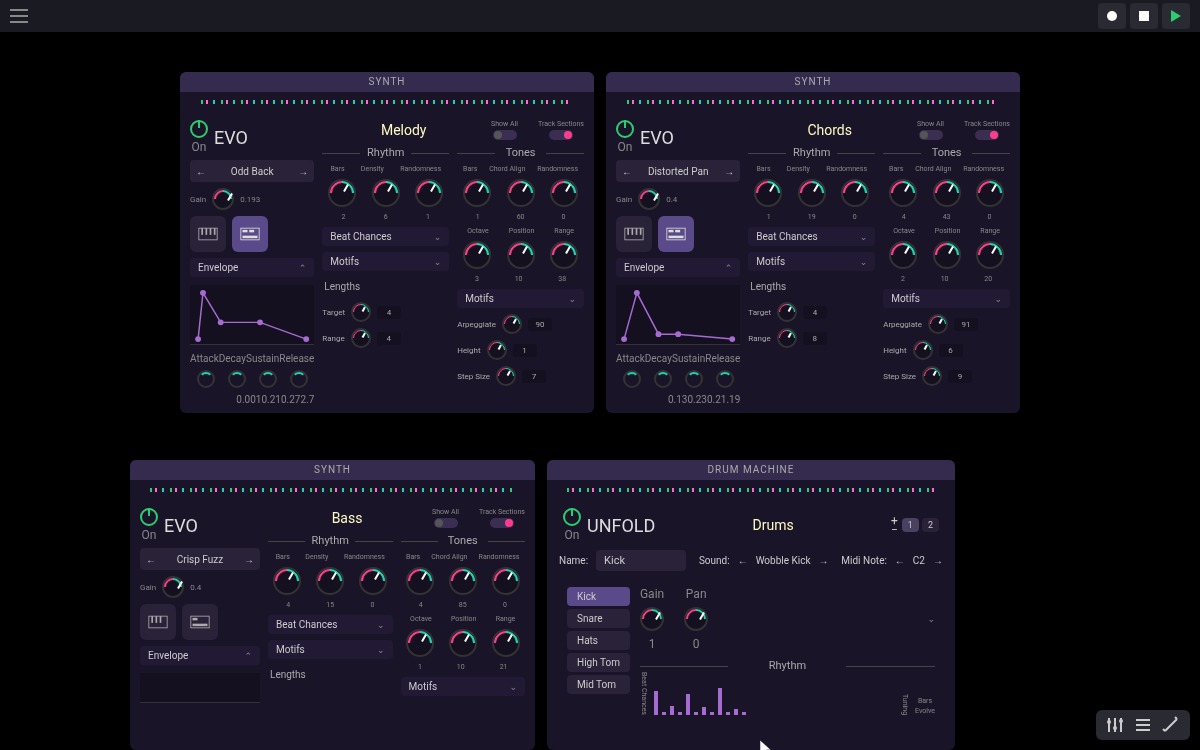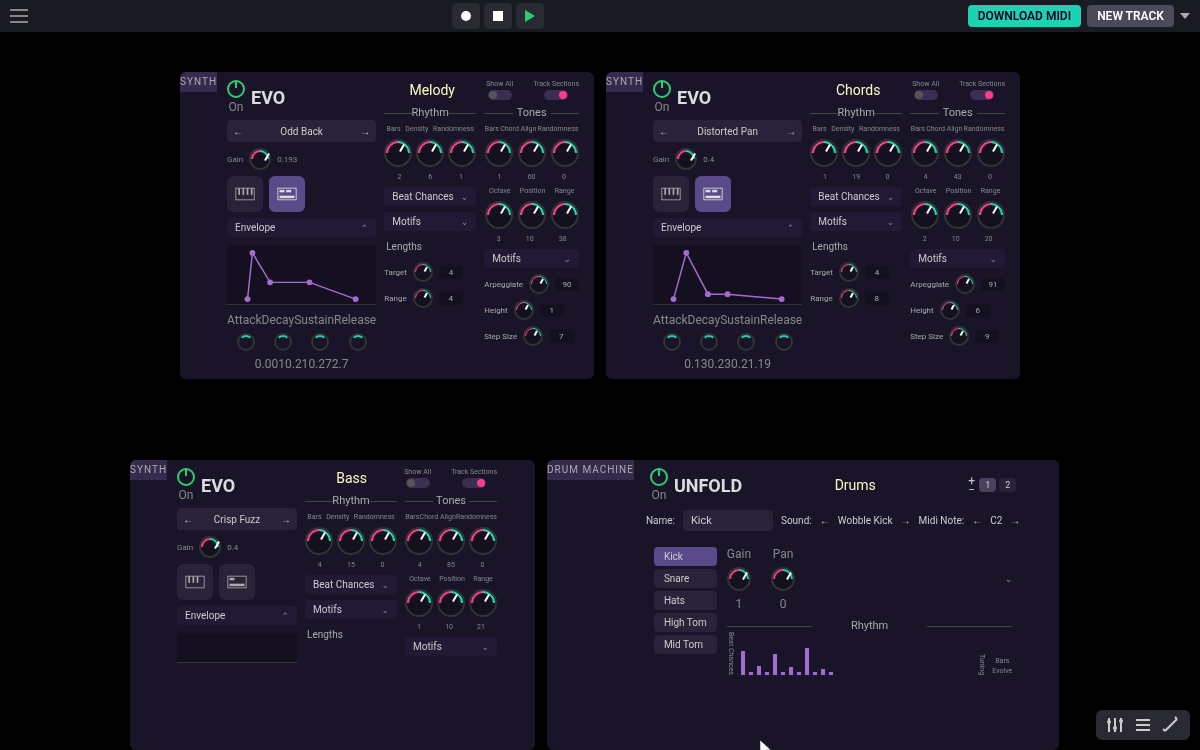--- a/index.html
+++ b/index.html
@@ -9,33 +9,33 @@
 .hamburger span{height:2px;background:#888}
 .transport{display:flex;gap:4px}
 .transport button{width:28px;height:26px;background:#2a2a32;border:none;border-radius:4px;color:#fff;cursor:pointer;display:flex;align-items:center;justify-content:center}
 .record-icon{width:10px;height:10px;background:#fff;border-radius:50%}
 .stop-icon{width:10px;height:10px;background:#fff}
 .play-icon{width:0;height:0;border-left:10px solid #2ecc71;border-top:6px solid transparent;border-bottom:6px solid transparent}
 .topright{display:flex;gap:6px;align-items:center}
 .btn-dl{background:#1dd3b0;color:#102;border:none;padding:4px 10px;border-radius:4px;font-size:12px;font-weight:600;cursor:pointer}
 .btn-new{background:#4a4a58;color:#fff;border:none;padding:4px 10px;border-radius:4px;font-size:12px;font-weight:600;cursor:pointer}
 .chev-down{width:0;height:0;border-left:5px solid transparent;border-right:5px solid transparent;border-top:6px solid #aaa}
-.panel{background:#1a1428;border-radius:6px;overflow:hidden;display:flex;flex-direction:row}
+.panel{background:#1a1428;border-radius:6px;overflow:hidden;display:flex;flex-direction:column}
 .panel.synth-sm{width:414px}
 .panel.synth-bass{width:405px}
-.panel.drums{width:512px}
+.panel.drums{width:408px}
 .panel-header{background:#352b4f;height:20px;text-align:center;font-size:10px;color:#aaa;line-height:20px;letter-spacing:1px}
 .waveform{height:20px;background:linear-gradient(90deg,#1a1428 0%,#1a1428 100%);position:relative;overflow:hidden}
 .waveform::before{content:"";position:absolute;top:8px;left:5%;right:5%;height:4px;background:repeating-linear-gradient(90deg,#2ecc71 0,#2ecc71 2px,transparent 2px,transparent 5px,#ff6bd1 5px,#ff6bd1 7px,transparent 7px,transparent 12px,#1dd3b0 12px,#1dd3b0 14px,transparent 14px,transparent 20px)}
 .body-grid{display:flex;padding:8px 10px;gap:8px}
 .col{flex:1;display:flex;flex-direction:column;gap:6px}
 .row{display:flex;align-items:center;gap:6px}
 .power{width:18px;height:18px;border:2px solid #2ecc71;border-radius:50%;position:relative}
 .power::after{content:"";position:absolute;width:2px;height:8px;background:#2ecc71;top:-2px;left:6px}
-.inst-name{font-size:18px;color:#ddd;font-weight:700}
+.inst-name{font-size:18px;color:#ddd;font-weight:400}
 .small-label{font-size:12px;color:#888}
 .track-title{font-size:14px;color:#fef9c3;text-align:center}
 .tog-row{display:flex;gap:20px;font-size:7px;color:#888}
 .tog{display:flex;flex-direction:column;align-items:center;gap:2px}
 .toggle-pill{width:24px;height:10px;background:#3a2f52;border-radius:5px;position:relative}
 .toggle-pill.on::after{content:"";position:absolute;width:8px;height:8px;background:#ff3b8b;border-radius:50%;top:1px;right:1px}
 .toggle-pill.off::after{content:"";position:absolute;width:8px;height:8px;background:#555;border-radius:50%;top:1px;left:1px}
 .section-title{font-size:11px;color:#aaa;text-align:center;position:relative}
 .section-title::before,.section-title::after{content:"";position:absolute;top:50%;width:30%;height:1px;background:#444}
 .section-title::before{left:0}
@@ -51,21 +51,21 @@
 .gain-row{display:flex;align-items:center;gap:6px;font-size:8px;color:#888}
 .val-row{display:flex;justify-content:space-around;font-size:7px;color:#888}
 .icon-btns{display:flex;gap:6px}
 .icon-btn{width:36px;height:36px;background:#2a2238;border-radius:6px;display:flex;align-items:center;justify-content:center;cursor:pointer}
 .icon-btn.active{background:#5a4a8a}
 .icon-btn svg{width:20px;height:16px}
 .collapsible{display:flex;justify-content:space-between;align-items:center;background:#221a35;padding:4px 8px;border-radius:4px;font-size:10px;color:#ccc;cursor:pointer}
 .chev{font-size:9px;color:#888}
 .env-graph{height:60px;background:#141020;border-bottom:1px solid #333;position:relative;margin:2px 0}
 .env-graph svg{width:100%;height:100%}
-.adsr-labels{display:flex;justify-content:center;font-size:12px;color:#888}
+.adsr-labels{display:flex;justify-content:flex-end;font-size:10px;color:#888}
 .mini-knob-row{display:flex;justify-content:space-around}
 .mini-knob{width:18px;height:18px;border:2px solid #333;border-radius:50%;position:relative}
 .mini-knob::before{content:"";position:absolute;inset:0;border-radius:50%;border:2px solid transparent;border-top-color:#1dd3b0}
 .param-row{display:flex;align-items:center;gap:6px;font-size:8px;color:#aaa}
 .param-row .knob{width:20px;height:20px}
 .param-row .knob::before{border-width:1px}
 .param-row .knob::after{height:5px;left:7px;transform-origin:1px 8px}
 .valbox{background:#141020;padding:2px 6px;border-radius:3px;font-size:8px;color:#aaa;min-width:24px;text-align:center}
 .drum-top{display:flex;justify-content:space-between;align-items:center;padding:0 4px}
 .drum-zoom{display:flex;flex-direction:column;align-items:center;font-size:12px;color:#ccc;gap:1px}
@@ -102,25 +102,20 @@
     <button>
         <span class="record-icon"></span>
       </button>
     <button>
         <span class="stop-icon"></span>
       </button>
     <button>
         <span class="play-icon"></span>
       </button>
   </div>
-  <div class="topright">
-    <button class="btn-dl">DOWNLOAD MIDI</button>
-    <button class="btn-new">NEW TRACK</button>
-    <div class="chev-down"></div>
-  </div>
 </div>
 
 <div class="top-row">
 
   <div class="panel synth-sm">
     <div class="panel-header">SYNTH</div>
     <div class="waveform"></div>
     <div class="body-grid">
 
       <div class="col" style="flex:0 0 120px">

